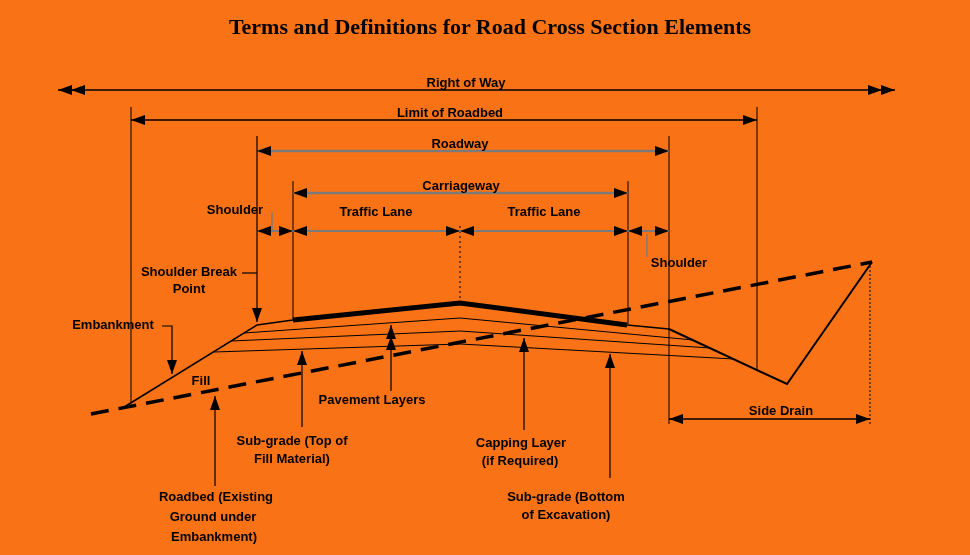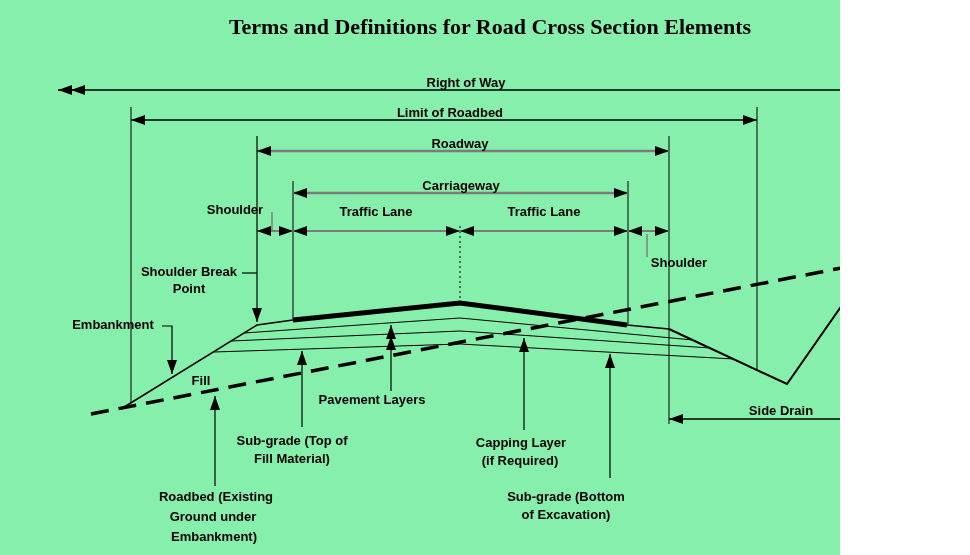--- a/index.html
+++ b/index.html
@@ -1,19 +1,19 @@
 <!DOCTYPE html>
 <html><head>
 <meta charset="utf-8">
 <style>
   html,body{margin:0;padding:0;background:#ffffff;}
   .canvas{
     position:relative;
-    width:840px;height:555px;
-    background:#86efac;
+    width:970px;height:555px;
+    background:#f97316;
     font-family:"Liberation Sans", sans-serif;
     overflow:hidden;
   }
   svg{display:block}
   text{
     font-family:"Liberation Sans", sans-serif;
     font-weight:bold;
     font-size:13px;
     fill:#000;
   }

